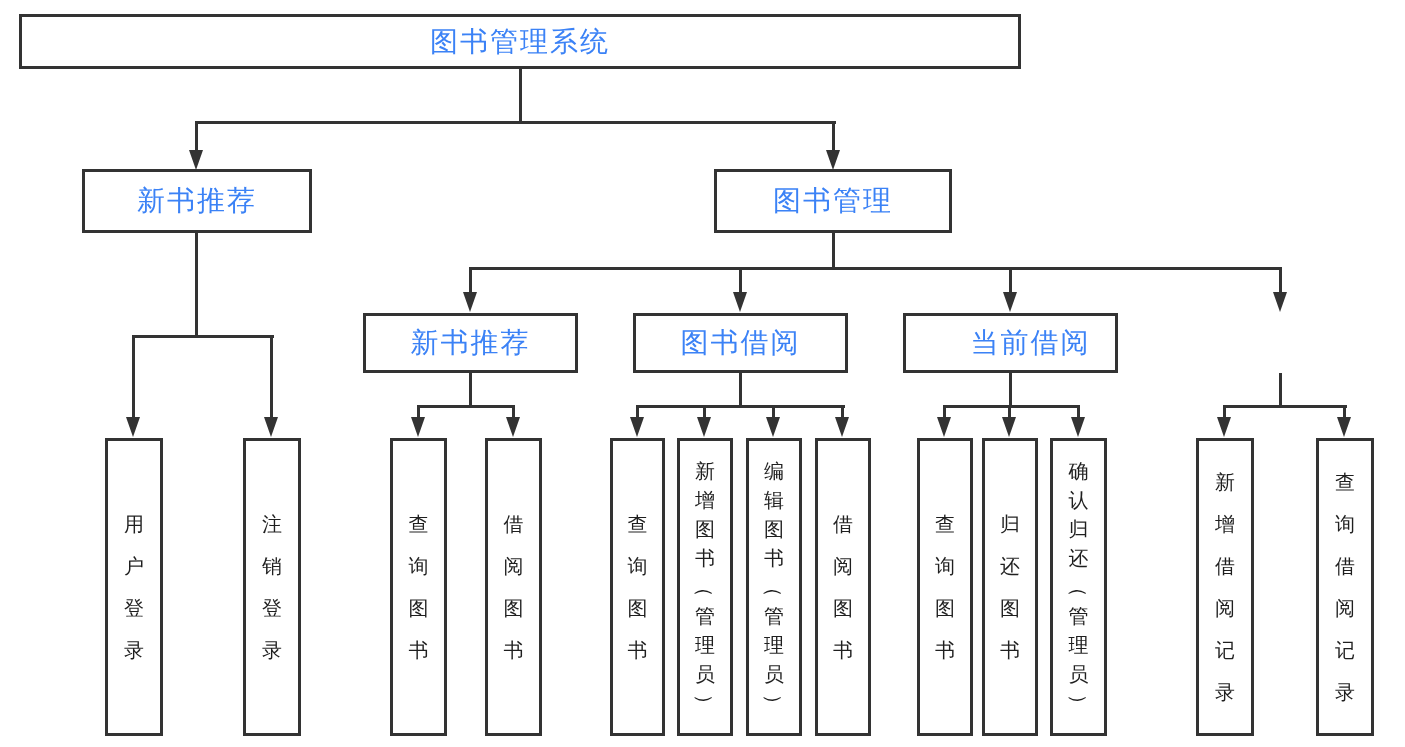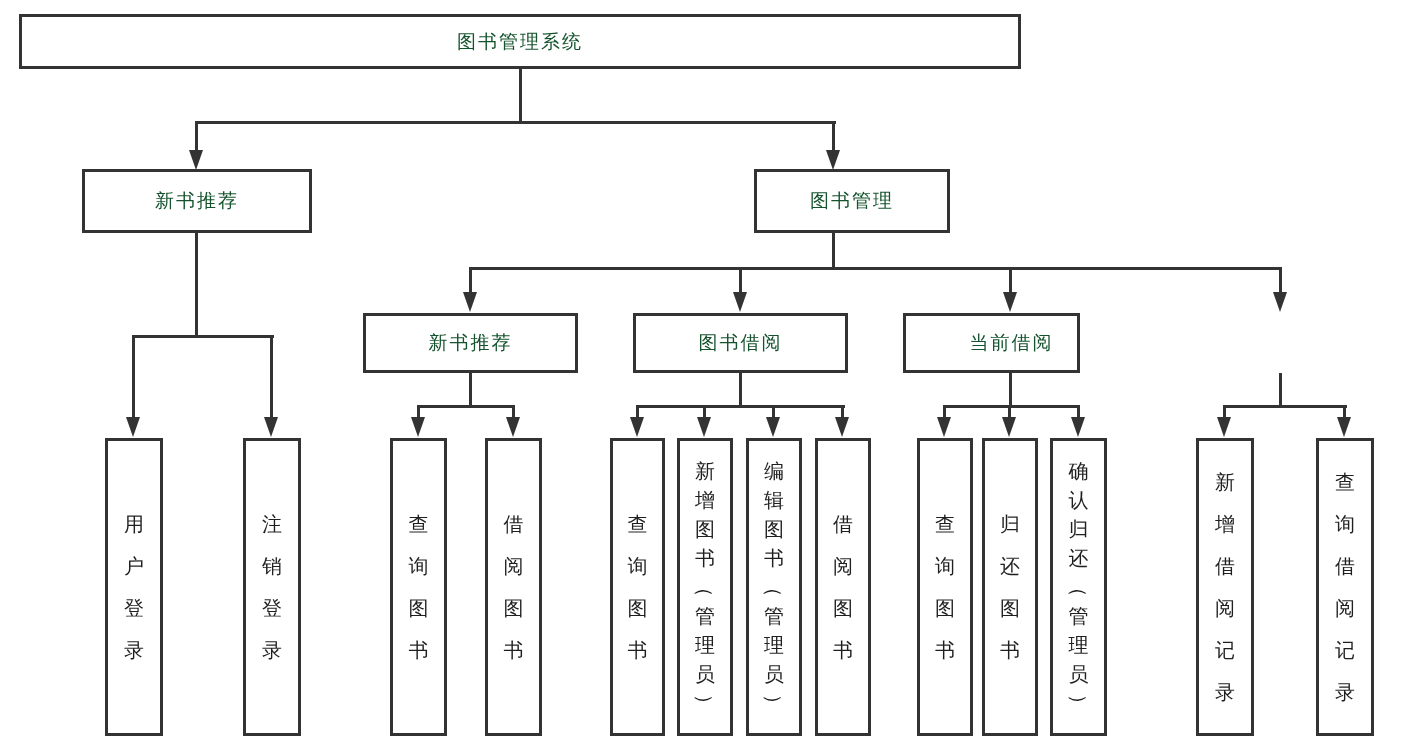--- a/index.html
+++ b/index.html
@@ -7,21 +7,21 @@
     position: relative; width: 1405px; height: 747px;
     background: #ffffff; overflow: hidden;
     font-family: "Liberation Sans", sans-serif;
     color: #1f1f1f;
   }
   .nodebox {
     position: absolute; box-sizing: border-box;
     border: 3px solid #333333; background: #ffffff;
     display: flex; align-items: center; justify-content: center;
   }
-  .nodebox .hlabel { font-size: 19px; letter-spacing: 2px; color: #14532d; }
+  .nodebox .hlabel { font-size: 28px; letter-spacing: 2px; color: #3b82f6; }
   .vbox {
     position: absolute; box-sizing: border-box;
     border: 3px solid #333333; background: #ffffff;
     display: flex; align-items: center; justify-content: center;
     top: 438px; height: 298px;
   }
   .vtext { display: flex; flex-direction: column; align-items: center; }
   .vchar { font-size: 20px; line-height: 22px; height: 22px; text-align: center; }
   .vchar.rot { transform: rotate(90deg); }
   .vline { position: absolute; width: 3px; background: #333333; }
@@ -41,31 +41,31 @@
 
 <div class="stage">
 
   <div class="nodebox" style="left:19px; top:14px; width:1002px; height:55px;">
     <span class="hlabel">图书管理系统</span>
   </div>
 
   <div class="nodebox" style="left:82px; top:169px; width:230px; height:64px;">
     <span class="hlabel">新书推荐</span>
   </div>
-  <div class="nodebox" style="left:714px; top:169px; width:196px; height:64px;margin-left:40px;">
+  <div class="nodebox" style="left:714px; top:169px; width:238px; height:64px;">
     <span class="hlabel">图书管理</span>
   </div>
 
   <div class="nodebox" style="left:363px; top:313px; width:215px; height:60px;">
     <span class="hlabel">新书推荐</span>
   </div>
   <div class="nodebox" style="left:633px; top:313px; width:215px; height:60px;">
     <span class="hlabel">图书借阅</span>
   </div>
-  <div class="nodebox" style="left:903px; top:313px; width:177px; height:60px;padding-left:40px;">
+  <div class="nodebox" style="left:903px; top:313px; width:215px; height:60px;padding-left:40px;">
     <span class="hlabel">当前借阅</span>
   </div>
 
   <div class="vbox" style="left:105px; width:58px;">
     <span class="vtext" style="gap: 20px;">
         <span class="vchar">用</span>
         <span class="vchar">户</span>
         <span class="vchar">登</span>
         <span class="vchar">录</span>
       </span>

